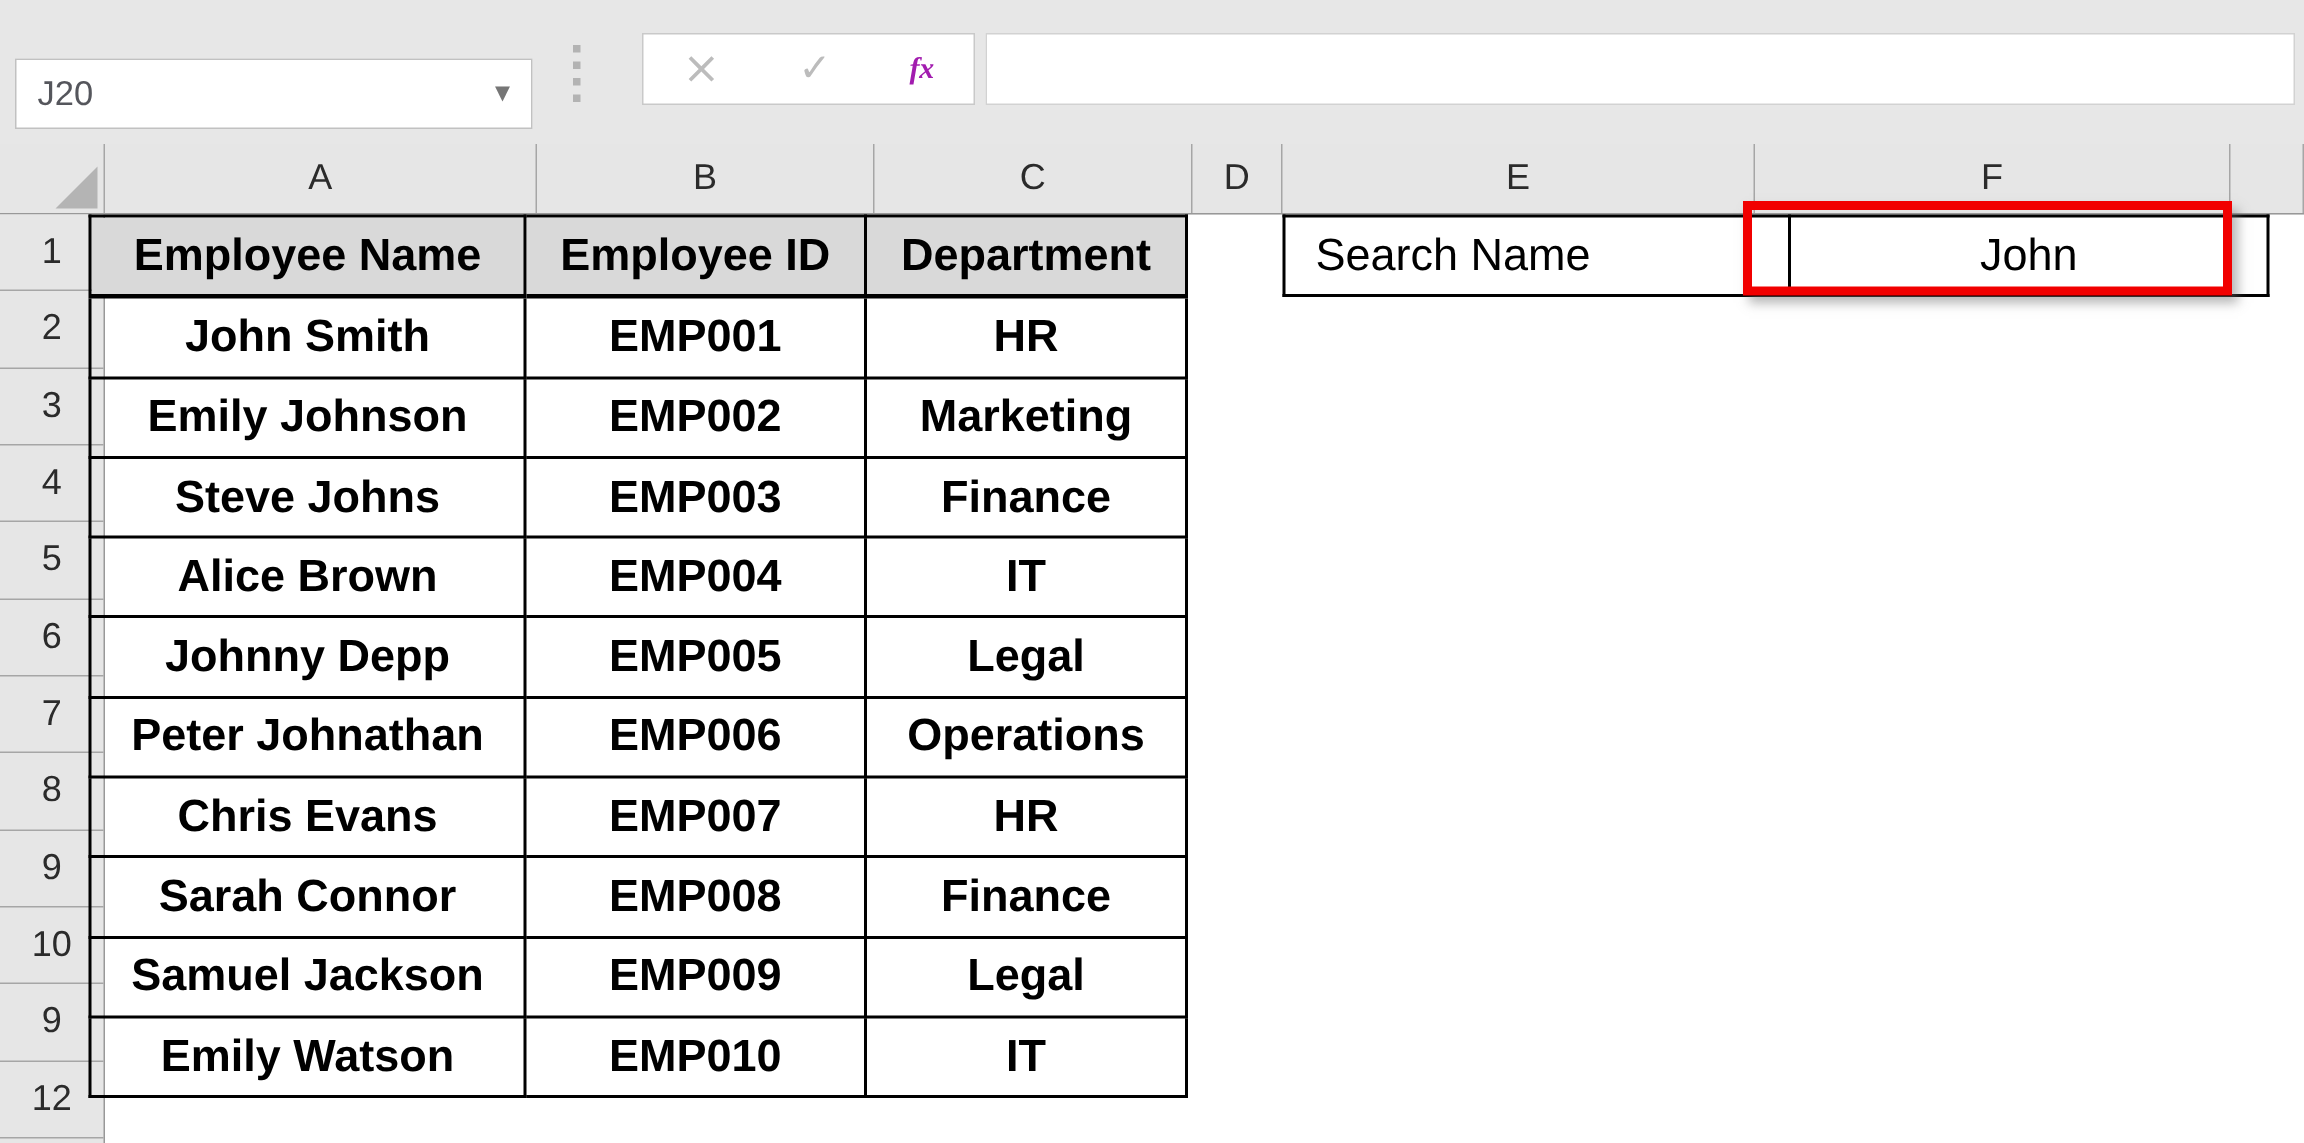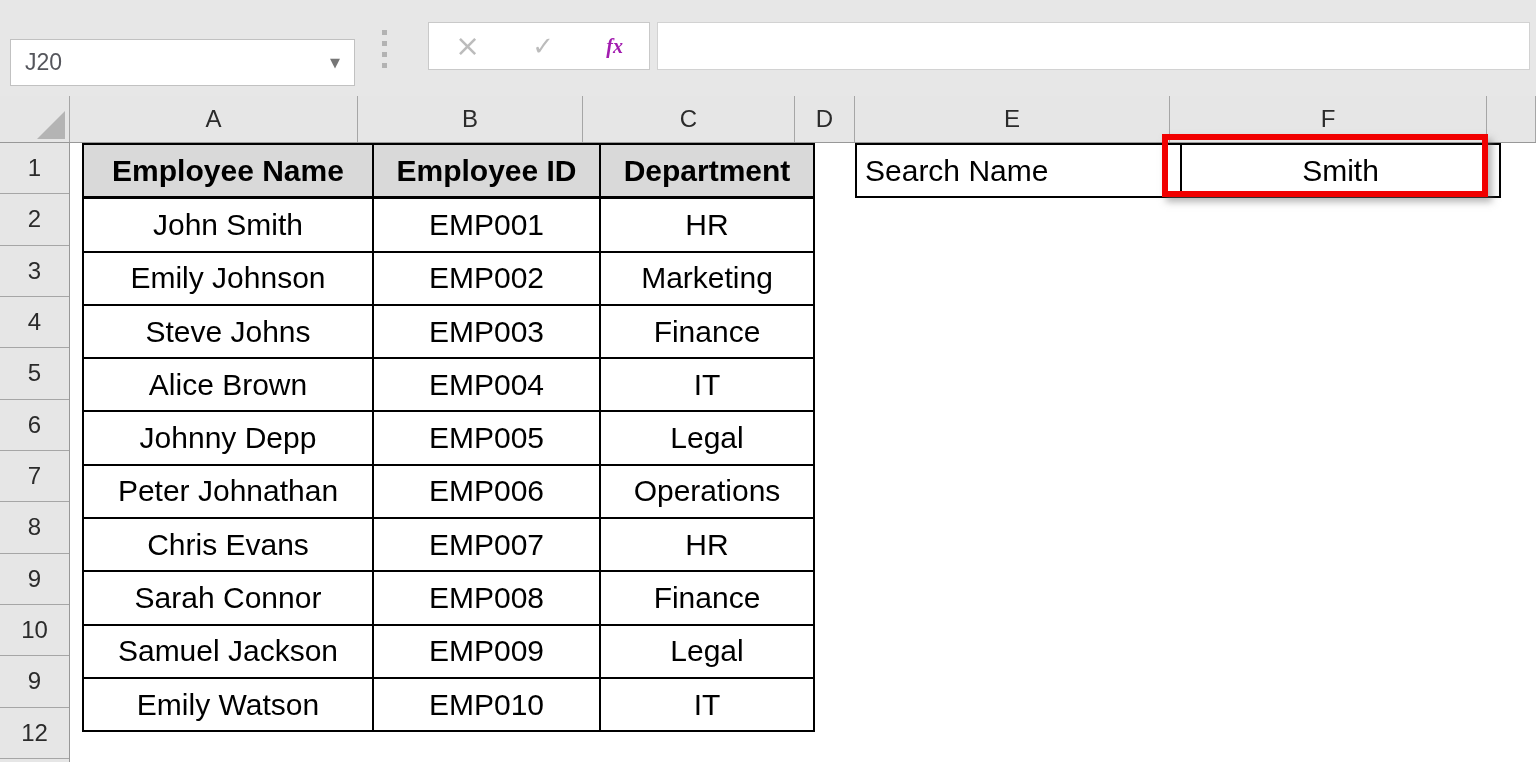--- a/index.html
+++ b/index.html
@@ -34,28 +34,28 @@
           box-sizing:border-box;}
   .tri{position:absolute;right:4px;bottom:3px;width:0;height:0;
        border-bottom:28px solid #b4b4b4;border-left:28px solid transparent;}
   .row-strip{position:absolute;left:0;top:143px;width:70px;height:619px;background:#e6e6e6;
              border-right:1px solid #989898;box-sizing:border-box;display:flex;flex-direction:column;}
   .rh{height:51.33px;flex:0 0 51.33px;border-bottom:1px solid #a6a6a6;box-sizing:border-box;
       display:flex;align-items:center;justify-content:center;font-size:24px;color:#2b2b2b;}
 
   
   table{border-collapse:collapse;table-layout:fixed;}
-  .emp-table{position:absolute;left:82px;top:143px;}
+  .emp-table{position:absolute;left:59px;top:143px;}
   .emp-table td,.emp-table th{border:2px solid #000;padding:0;height:51.3px;text-align:center;
-      font-size:30px;color:#000;font-weight:normal;overflow:hidden;white-space:nowrap;}
+      font-size:30px;color:#000;font-weight:bold;overflow:hidden;white-space:nowrap;}
   .emp-table th{background:#d9d9d9;font-weight:bold;border-bottom:3px solid #000;}
   .lookup-table{position:absolute;left:855px;top:143px;}
   .lookup-table td{border:2px solid #000;padding:0;height:51.3px;font-size:30px;color:#000;
       background:#fff;overflow:hidden;white-space:nowrap;}
-  .lookup-table td.lbl{text-align:left;padding-left:8px;}
+  .lookup-table td.lbl{text-align:left;padding-left:20px;}
   .lookup-table td.val{text-align:center;}
 
   
   .red-box{position:absolute;left:1162px;top:134px;width:326px;height:63px;box-sizing:border-box;
            border:6px solid #f10000;box-shadow:4px 5px 7px rgba(110,110,110,0.5);z-index:5;}
 </style>
 </head>
 <body>
 
 <div class="screen">
@@ -166,20 +166,20 @@
       <td>EMP010</td>
       <td>IT</td>
     </tr>
   </tbody>
     </table>
 
   <table class="lookup-table">
     <tbody>
         <tr>
       <td class="lbl" style="width:315px">Search Name</td>
-      <td class="val" style="width:317px">Smith</td>
+      <td class="val" style="width:317px">John</td>
     </tr>
   </tbody>
     </table>
 
   <div class="red-box"></div>
 
 </div>
 
 </body></html>

